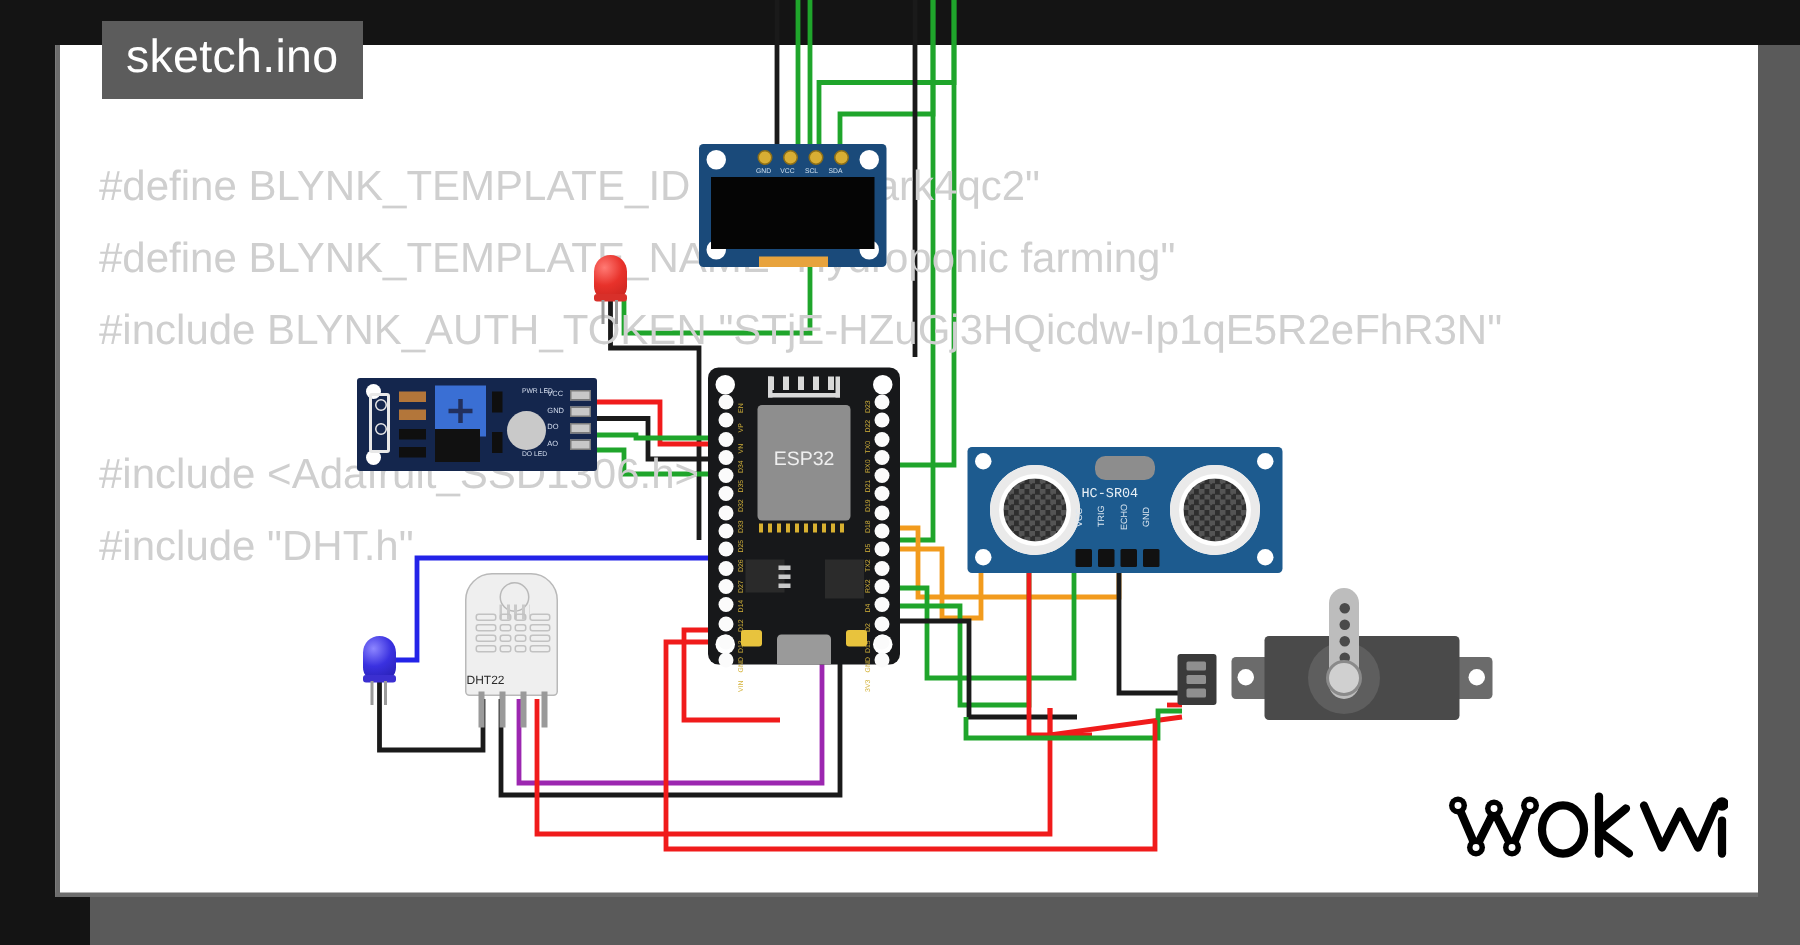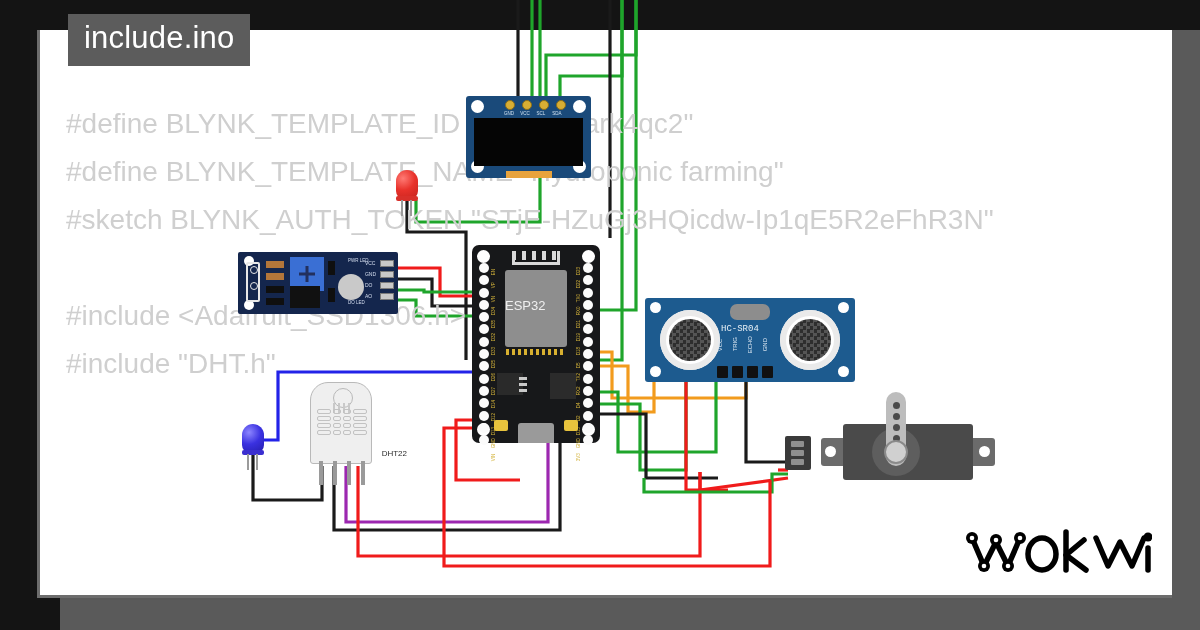--- a/index.html
+++ b/index.html
@@ -47,21 +47,21 @@
   .oled .h3{left:5px;top:64px}.oled .h4{left:107px;top:64px}
   .oled .pinrow{position:absolute;left:39px;top:4px;display:flex;gap:7px;}
   .oled .pin{width:8px;height:8px;border-radius:50%;background:#d8ae34;border:1px solid #8d6f18;}
   .oled .plabels{position:absolute;left:36px;top:15px;display:flex;gap:2px;}
   .oled .plabels span{width:14px;font-size:4.5px;color:#cfe0ef;text-align:center;font-family:"Liberation Sans",sans-serif;}
   .oled .conn{position:absolute;left:40px;bottom:0px;width:46px;height:7px;background:#e8a33d;}
 
   
   .esp32{left:472px;top:245px;width:128px;height:198px;background:#17181a;border-radius:7px;}
   .esp32 .chip{position:absolute;left:33px;top:25px;width:62px;height:77px;background:#8e8e8e;border-radius:3px;}
-  .esp32 .chiplabel{position:absolute;width:100%;top:28px;font-size:13px;color:#efefef;font-family:"Liberation Sans",sans-serif;}
+  .esp32 .chiplabel{position:absolute;width:100%;top:28px;text-align:center;font-size:13px;color:#efefef;font-family:"Liberation Sans",sans-serif;}
   .esp32 .ant{position:absolute;left:40px;top:6px;width:48px;height:14px;
     border:3px solid #d9d9d9;border-top:none;box-sizing:border-box;}
   .esp32 .antteeth{position:absolute;left:40px;top:6px;width:48px;height:9px;
     background:repeating-linear-gradient(90deg,#d9d9d9 0 4px,transparent 4px 10px);}
   .esp32 .mhole{position:absolute;width:13px;height:13px;border-radius:50%;background:#ffffff;}
   .esp32 .mh1{left:5px;top:5px}.esp32 .mh2{left:110px;top:5px}
   .esp32 .mh3{left:5px;top:178px}.esp32 .mh4{left:110px;top:178px}
   .esp32 .usb{position:absolute;left:46px;bottom:0px;width:36px;height:20px;background:#9a9a9a;border-radius:3px 3px 0 0;}
   .esp32 .btn{position:absolute;width:14px;height:11px;background:#e8c33d;border-radius:2px;}
   .esp32 .b1{left:22px;bottom:12px}.esp32 .b2{left:92px;bottom:12px}
@@ -113,21 +113,21 @@
   .modl .ledtxt{position:absolute;font-size:4.5px;color:#d6dff0;line-height:5px;font-family:"Liberation Sans",sans-serif;}
   .modl .scrw{position:absolute;left:8px;top:10px;width:14px;height:40px;border:2px solid #e8e8e8;border-radius:2px;box-sizing:border-box;}
   .modl .scrw i{position:absolute;left:2px;width:8px;height:8px;border-radius:50%;background:#14264d;border:1.5px solid #e8e8e8;box-sizing:border-box;}
 
   
   .dht{left:310px;top:382px;width:62px;height:82px;background:#efefef;border:1.5px solid #b9b9b9;
        border-radius:18px 18px 3px 3px;box-sizing:border-box;}
   .dht .circ{position:absolute;left:22px;top:5px;width:18px;height:18px;border-radius:50%;border:1.5px solid #b9b9b9;}
   .dht .grille{position:absolute;left:6px;top:26px;width:50px;height:34px;}
   .dht .grille i{position:absolute;width:8px;height:5px;border:1px solid #c2c2c2;border-radius:2px;box-sizing:border-box;}
-  .dht .lbl{position:absolute;bottom:5px;width:100%;text-align:right;font-size:8px;color:#2b2b2b;font-family:"Liberation Sans",sans-serif;margin-left:36px;}
+  .dht .lbl{position:absolute;bottom:5px;width:100%;text-align:left;font-size:8px;color:#2b2b2b;font-family:"Liberation Sans",sans-serif;}
   .dht .teeth{position:absolute;left:22px;top:20px;width:20px;height:10px;
      background:repeating-linear-gradient(90deg,#c9c9c9 0 2px,transparent 2px 5px);}
   .dht .legs{position:absolute;left:8px;bottom:-22px;display:flex;gap:10px;}
   .dht .legs i{width:4px;height:24px;background:#9a9a9a;}
 
   
   .servo{left:843px;top:424px;width:130px;height:56px;}
   .servo .body{position:absolute;left:0;top:0;width:130px;height:56px;background:#4a4a4a;border-radius:3px;}
   .servo .ear{position:absolute;top:14px;width:26px;height:28px;background:#6b6b6b;border-radius:3px;}
   .servo .earL{left:-22px}.servo .earR{left:126px}
@@ -157,21 +157,21 @@
 <body>
 
 <div id="stage">
 
   <div class="frame-shadow"></div>
   <div class="canvas"></div>
 
   <div class="code">
     <div class="ln">#define BLYNK_TEMPLATE_ID "TMPL6_ark4qc2"</div>
     <div class="ln">#define BLYNK_TEMPLATE_NAME "Hydroponic farming"</div>
-    <div class="ln">#sketch BLYNK_AUTH_TOKEN "STjE-HZuGj3HQicdw-Ip1qE5R2eFhR3N"</div>
+    <div class="ln">#include BLYNK_AUTH_TOKEN "STjE-HZuGj3HQicdw-Ip1qE5R2eFhR3N"</div>
     <div class="blank"></div>
     <div class="ln">#include &lt;Adafruit_SSD1306.h&gt;</div>
     <div class="ln">#include "DHT.h"</div>
   </div>
 
   <svg class="wires" viewBox="0 0 1200 630">
     <g fill="none" stroke-width="3.2" stroke-linecap="butt">
 
       <path d="M518 104 L518 0" stroke="#1a1a1a"></path>
       <path d="M532 104 L532 0" stroke="#1fa52b"></path>
@@ -457,21 +457,21 @@
       <div class="legs">
           <i style="left:0"></i>
           <i style="left:9px"></i>
         </div>
     </div>
 
   </div>
 
   <div class="canvas-edge"></div>
 
-  <div class="file-tab">include.ino</div>
+  <div class="file-tab">sketch.ino</div>
 
   <div class="wokwi-logo">
     <svg width="190" height="54" viewBox="0 0 190 54">
       <g stroke="#000" stroke-width="5.5" fill="none" stroke-linecap="round" stroke-linejoin="round">
         <path d="M10 14 L22 42 L34 18 L46 42 L58 14"></path>
       </g>
       <g fill="#000">
         <circle cx="10" cy="14" r="6"></circle>
           <circle cx="34" cy="16" r="6"></circle>
           <circle cx="58" cy="14" r="6"></circle>

